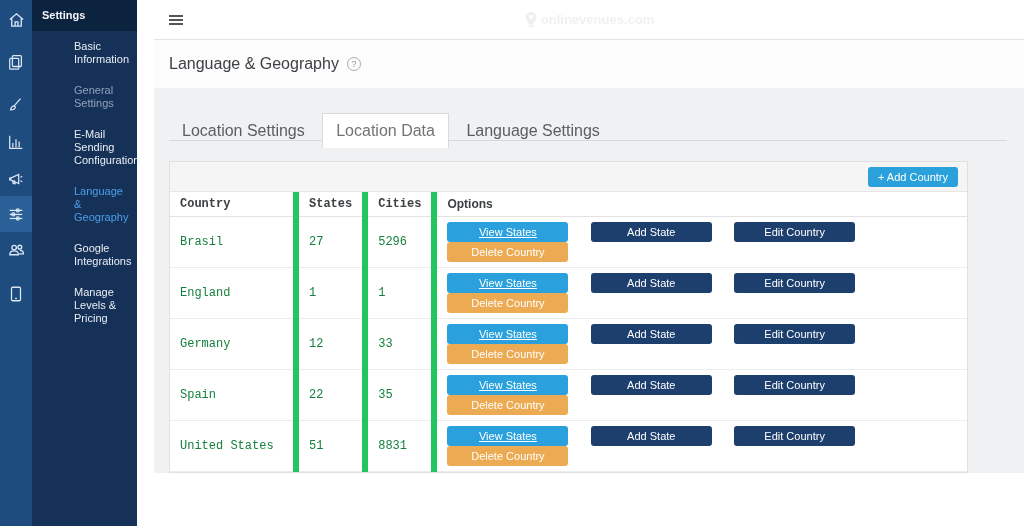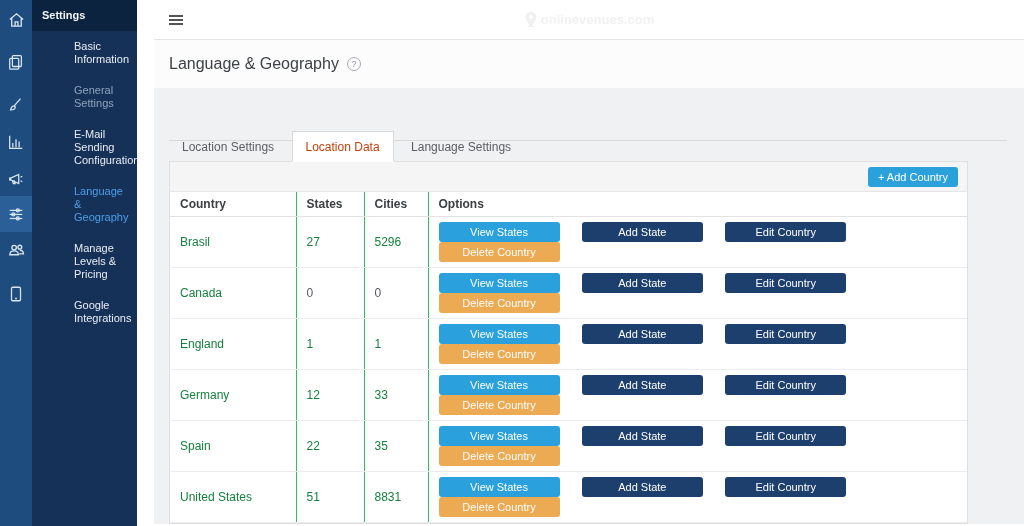--- a/index.html
+++ b/index.html
@@ -27,37 +27,37 @@
   .watermark { position:absolute; left:0; right:0; top:0; bottom:0; display:flex; align-items:center; justify-content:center; color:#f1f1f1; font-size:13px; font-weight:bold; pointer-events:none; }
   .watermark svg { fill:#f0f0f0; margin-right:3px; }
 
   .titlebar { height:48px; background:#fcfcfd; display:flex; align-items:center; padding:0 15px; flex-shrink:0; }
   .page-title { font-size:16px; color:#3d4045; }
   .help-badge { display:inline-flex; align-items:center; justify-content:center; width:14px; height:14px; border:1px solid #a9adb2; border-radius:50%; color:#909499; font-size:9px; margin-left:8px; cursor:pointer; }
 
   .content { flex:1; background:#f0f1f3; padding:24px 17px 0 15px; }
 
   .tabbar { border-bottom:1px solid #d9d9d9; height:29px; }
-  .tab { display:inline-block; font-size:12px; color:#5a5e63; padding:8px 13px 7px; cursor:pointer; position:relative; top:19px; }
-  .tab.active { background:#fff; color:#c2410c; border:1px solid #d9d9d9; border-bottom:1px solid #fff; }
+  .tab { display:inline-block; font-size:16px; color:#5a5e63; padding:8px 13px 7px; cursor:pointer; position:relative; top:1px; }
+  .tab.active { background:#fff; color:#737373; border:1px solid #d9d9d9; border-bottom:1px solid #fff; }
 
   .panel { margin-top:20px; margin-right:39px; border:1px solid #e0e0e2; background:#fff; }
   .panel-toolbar { background:#f5f5f6; padding:5px 9px; height:30px; display:flex; justify-content:flex-end; align-items:center; border-bottom:1px solid #e6e6e8; }
   .btn-add { background:#2ba1dc; color:#fff; font-size:11px; padding:4px 10px; border:none; border-radius:3px; cursor:pointer; font-family:inherit; }
 
   table.data { width:100%; border-collapse:collapse; background:#fff; font-size:12px; }
   table.data th { text-align:left; font-weight:bold; color:#3c4043; padding:5px 10px; height:23px; border-bottom:1px solid #e2e2e4; }
-  table.data th.vline, table.data td.vline { border-right:1px solid #22c55e; }
+  table.data th.vline, table.data td.vline { border-right:6px solid #22c55e;font-family:Liberation Mono, monospace; }
   table.data td { padding:5px 10px; height:31px; border-bottom:1px solid #ececee; color:#555; vertical-align:middle; }
   col.c-country { width:126px; } col.c-states { width:68px; } col.c-cities { width:64px; }
   .cell-link { color:#15803d; cursor:pointer; text-decoration:none; }
   .cell-plain { color:#55595e; }
 
   .row-btn { display:inline-block; width:121px; text-align:center; color:#fff; font-size:11px; padding:4px 0; border-radius:3px; margin-right:19px; cursor:pointer; border:none; font-family:inherit; }
-  .btn-view { background:#2aa1dc; }
+  .btn-view { background:#2aa1dc;text-decoration:underline; }
   .btn-navy { background:#1d3f6e; }
   .btn-del  { background:#ecaa52; margin-right:0; }
 
   .footer-space { height:71px; background:#fff; flex-shrink:0; }
 </style>
 </head>
 <body>
 
 <div class="app">
 
@@ -121,22 +121,22 @@
           </svg>
       </div>
     </div>
 
     <div class="menu-col">
       <div class="menu-header">Settings</div>
       <div class="menu-item">Basic Information</div>
       <div class="menu-item muted">General Settings</div>
       <div class="menu-item">E-Mail Sending Configuration</div>
       <div class="menu-item active">Language &amp; Geography</div>
+      <div class="menu-item">Google Integrations</div>
       <div class="menu-item">Manage Levels &amp; Pricing</div>
-      <div class="menu-item">Google Integrations</div>
     </div>
   </div>
 
   <div class="main">
 
     <div class="topbar">
       <div class="hamburger">
           <span></span>
           <span></span>
           <span></span>
@@ -189,31 +189,20 @@
               <td class="vline"><span class="cell-link">27</span></td>
               <td class="vline"><span class="cell-link">5296</span></td>
               <td>
                 <button class="row-btn btn-view">View States</button>
                 <button class="row-btn btn-navy">Add State</button>
                 <button class="row-btn btn-navy">Edit Country</button>
                 <button class="row-btn btn-del">Delete Country</button>
               </td>
             </tr>
             <tr>
-              <td class="vline"><span class="cell-link">Canada</span></td>
-              <td class="vline"><span class="cell-plain">0</span></td>
-              <td class="vline"><span class="cell-plain">0</span></td>
-              <td>
-                <button class="row-btn btn-view">View States</button>
-                <button class="row-btn btn-navy">Add State</button>
-                <button class="row-btn btn-navy">Edit Country</button>
-                <button class="row-btn btn-del">Delete Country</button>
-              </td>
-            </tr>
-            <tr>
               <td class="vline"><span class="cell-link">England</span></td>
               <td class="vline"><span class="cell-link">1</span></td>
               <td class="vline"><span class="cell-link">1</span></td>
               <td>
                 <button class="row-btn btn-view">View States</button>
                 <button class="row-btn btn-navy">Add State</button>
                 <button class="row-btn btn-navy">Edit Country</button>
                 <button class="row-btn btn-del">Delete Country</button>
               </td>
             </tr>

